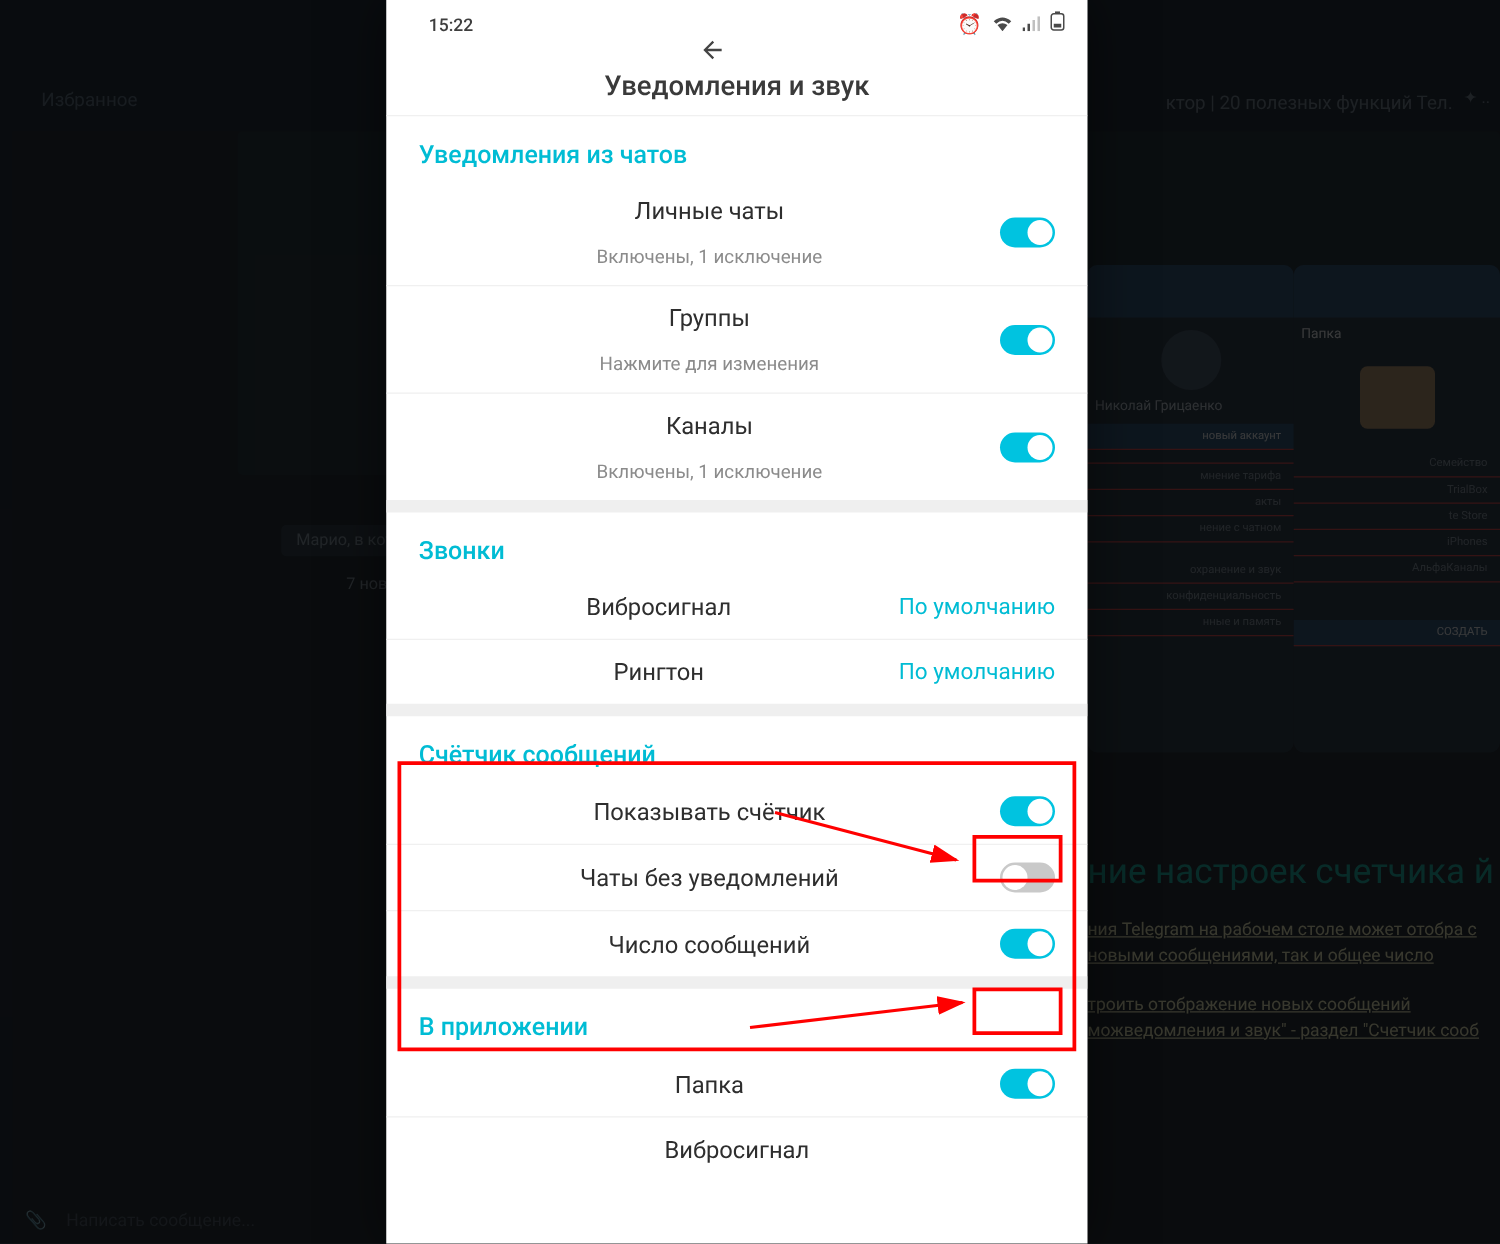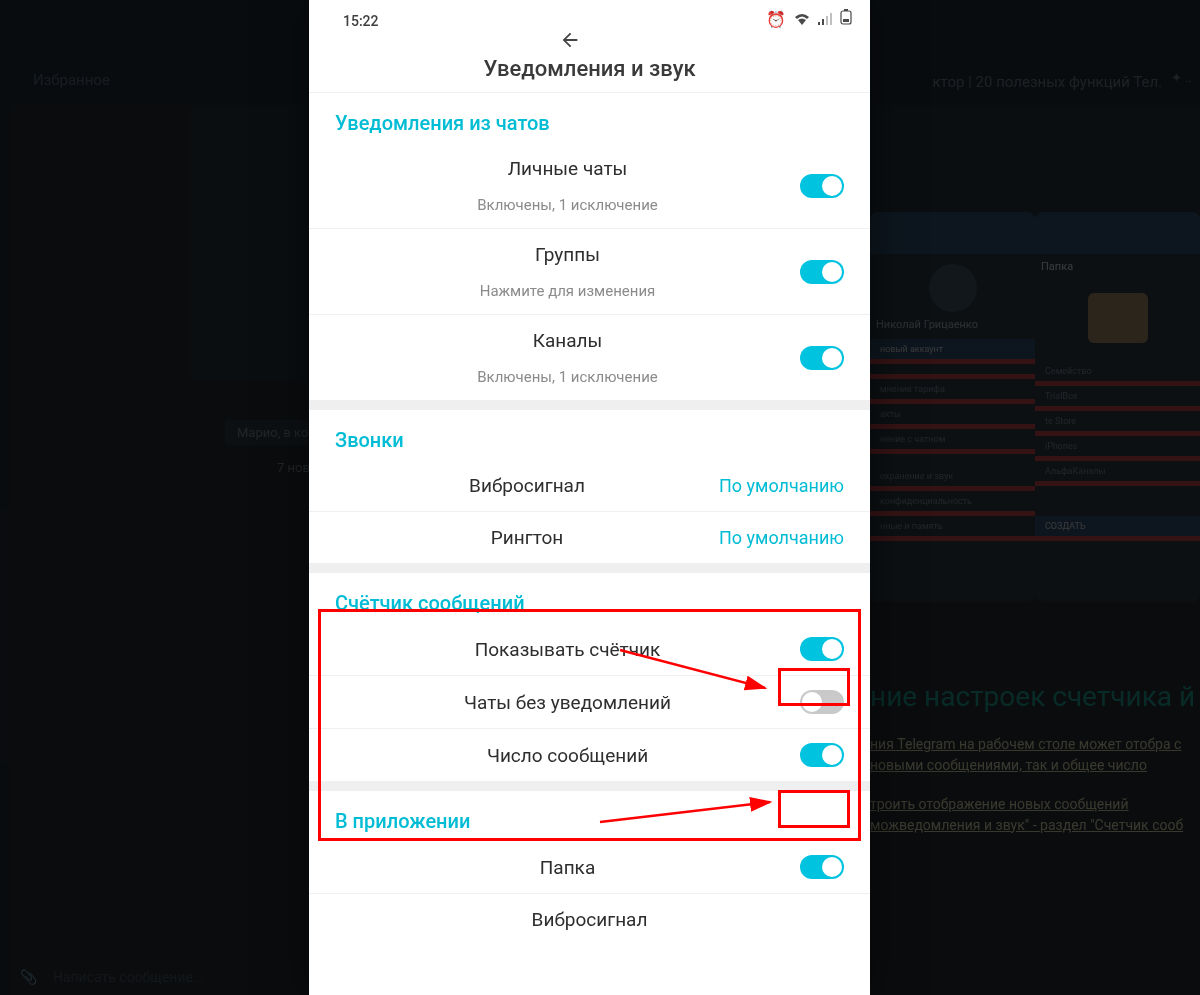--- a/index.html
+++ b/index.html
@@ -115,21 +115,22 @@
   .bg-thumb .namet {
     color: #c8d0d8;
     font-size: 11px;
     text-align: left;
     padding: 0 6px;
   }
   .bg-thumb .listi {
     color: #8f9aa5;
     font-size: 9px;
     padding: 5px 10px;
-    border-bottom: 5px solid #ef4444;
+    border-bottom: 1px solid #ef4444;
+    text-align: right;
   }
   .bg-thumb .hl { background: #2b5278; color:#fff;}
   .bg-article {
     position: absolute;
     left: 870px;
     top: 680px;
     right: 0;
     color: #c8d0d8;
   }
   .bg-article h2 {

